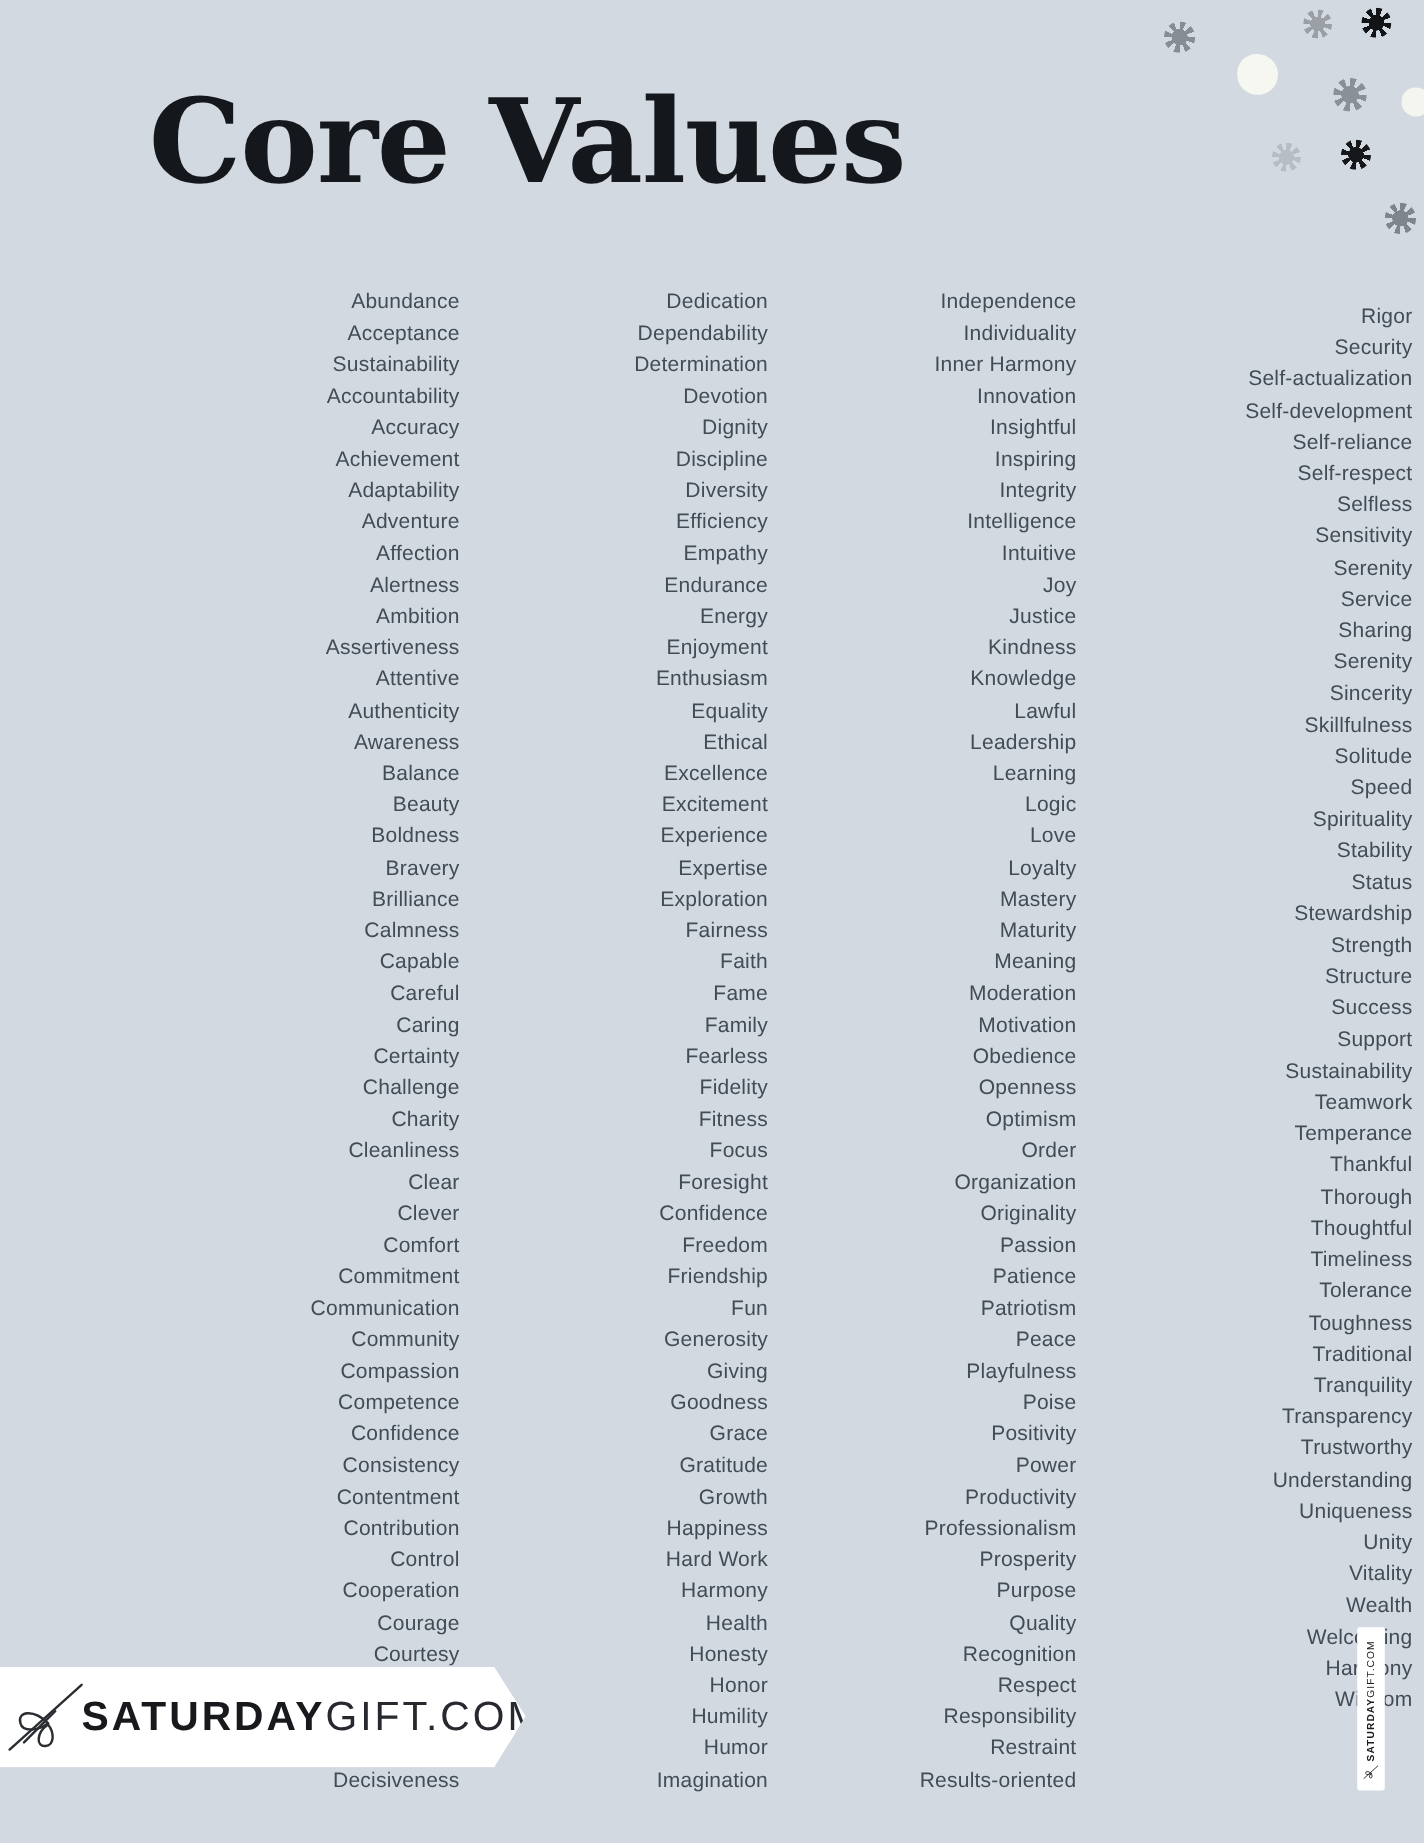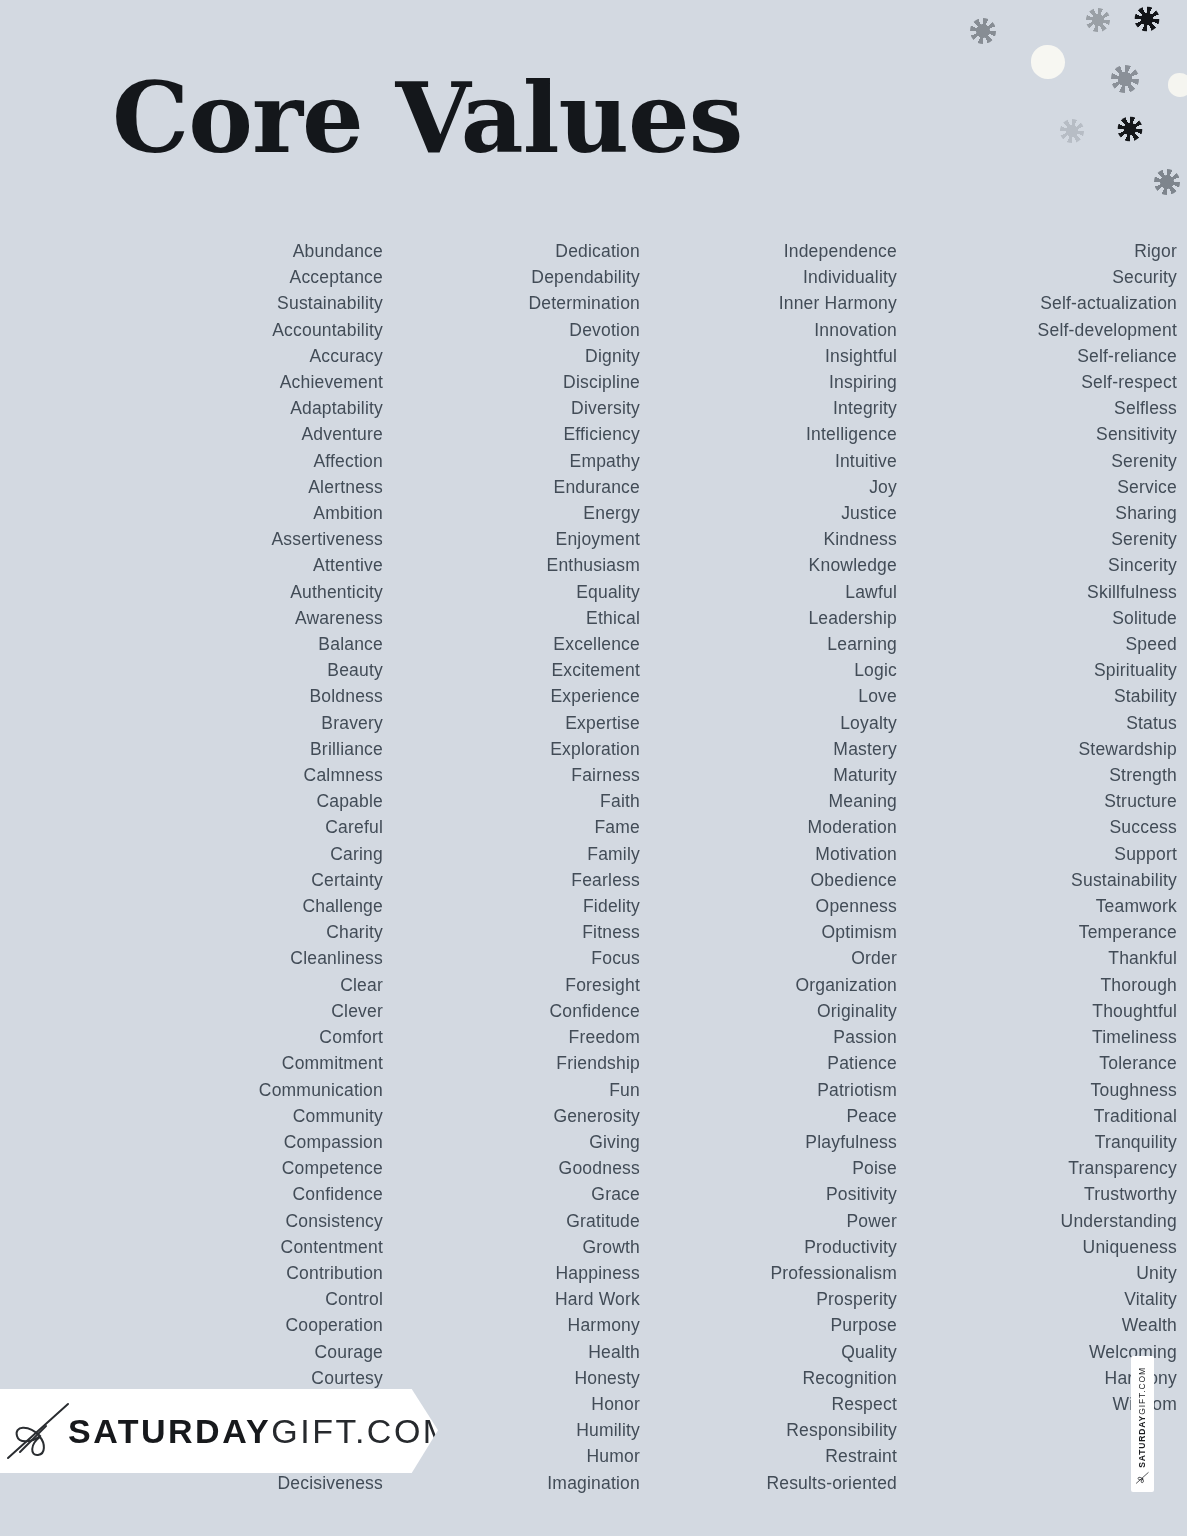--- a/index.html
+++ b/index.html
@@ -2,33 +2,33 @@
 <html><head>
 <meta charset="utf-8">
 <style>
   html,body{margin:0;padding:0;}
   body{
     width:1187px;height:1536px;position:relative;overflow:hidden;
     background:#d3d9e1;
     font-family:"Liberation Sans","DejaVu Sans",sans-serif;
   }
   .page-title{
-    position:absolute;left:112px;top:70px;margin:0;
+    position:absolute;left:124px;top:70px;margin:0;
     font-family:"DejaVu Serif","Liberation Serif",serif;
     font-weight:800;font-size:97px;line-height:1.0;letter-spacing:-1px;
     color:#14171b;
   }
   .values-columns{
     position:absolute;left:120px;top:238px;display:flex;align-items:flex-start;text-align:right;
   }
   .value-col{list-style:none;margin:0;padding:0;}
   .value-col.c1{width:263px;}
   .value-col.c2{width:257px;}
   .value-col.c3{width:257px;}
-  .value-col.c4{width:280px;}
+  .value-col.c4{width:280px;margin-top:12px;}
   .value-col li{
     font-size:17.5px;line-height:26.2px;color:#424c57;letter-spacing:0.2px;
     white-space:nowrap;
   }
   .decor-flakes{position:absolute;inset:0;pointer-events:none;}
   .flake{
     position:absolute;display:block;border-radius:50%;
     transform:translate(-50%,-50%);
   }
   .logo-band{

